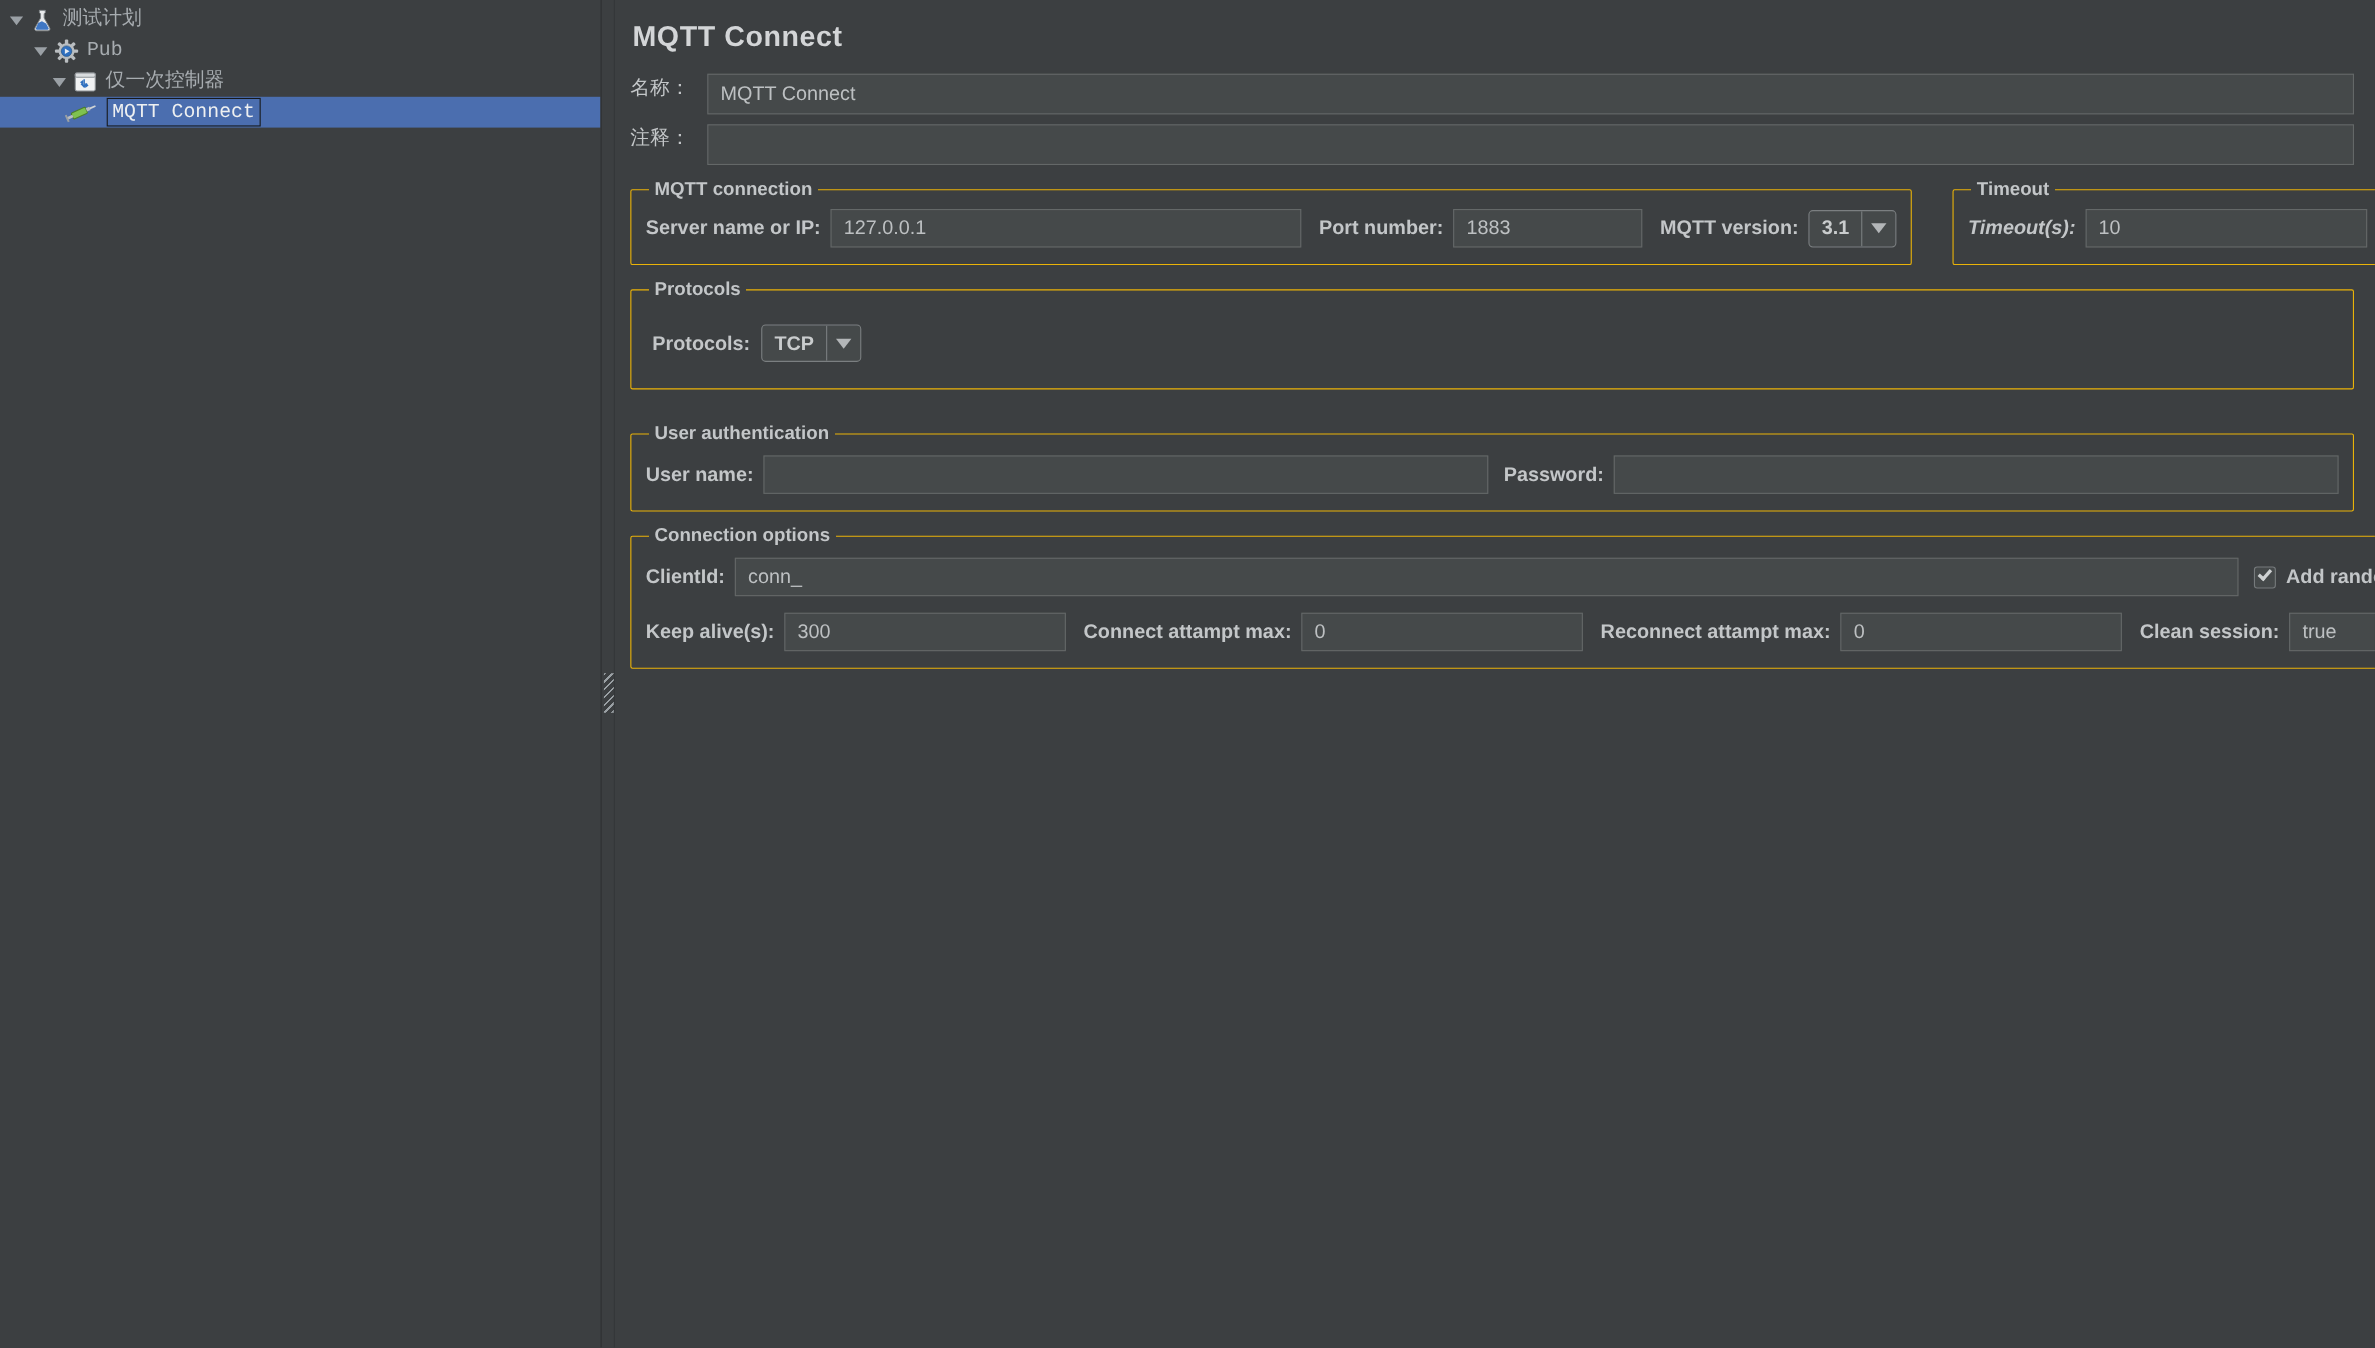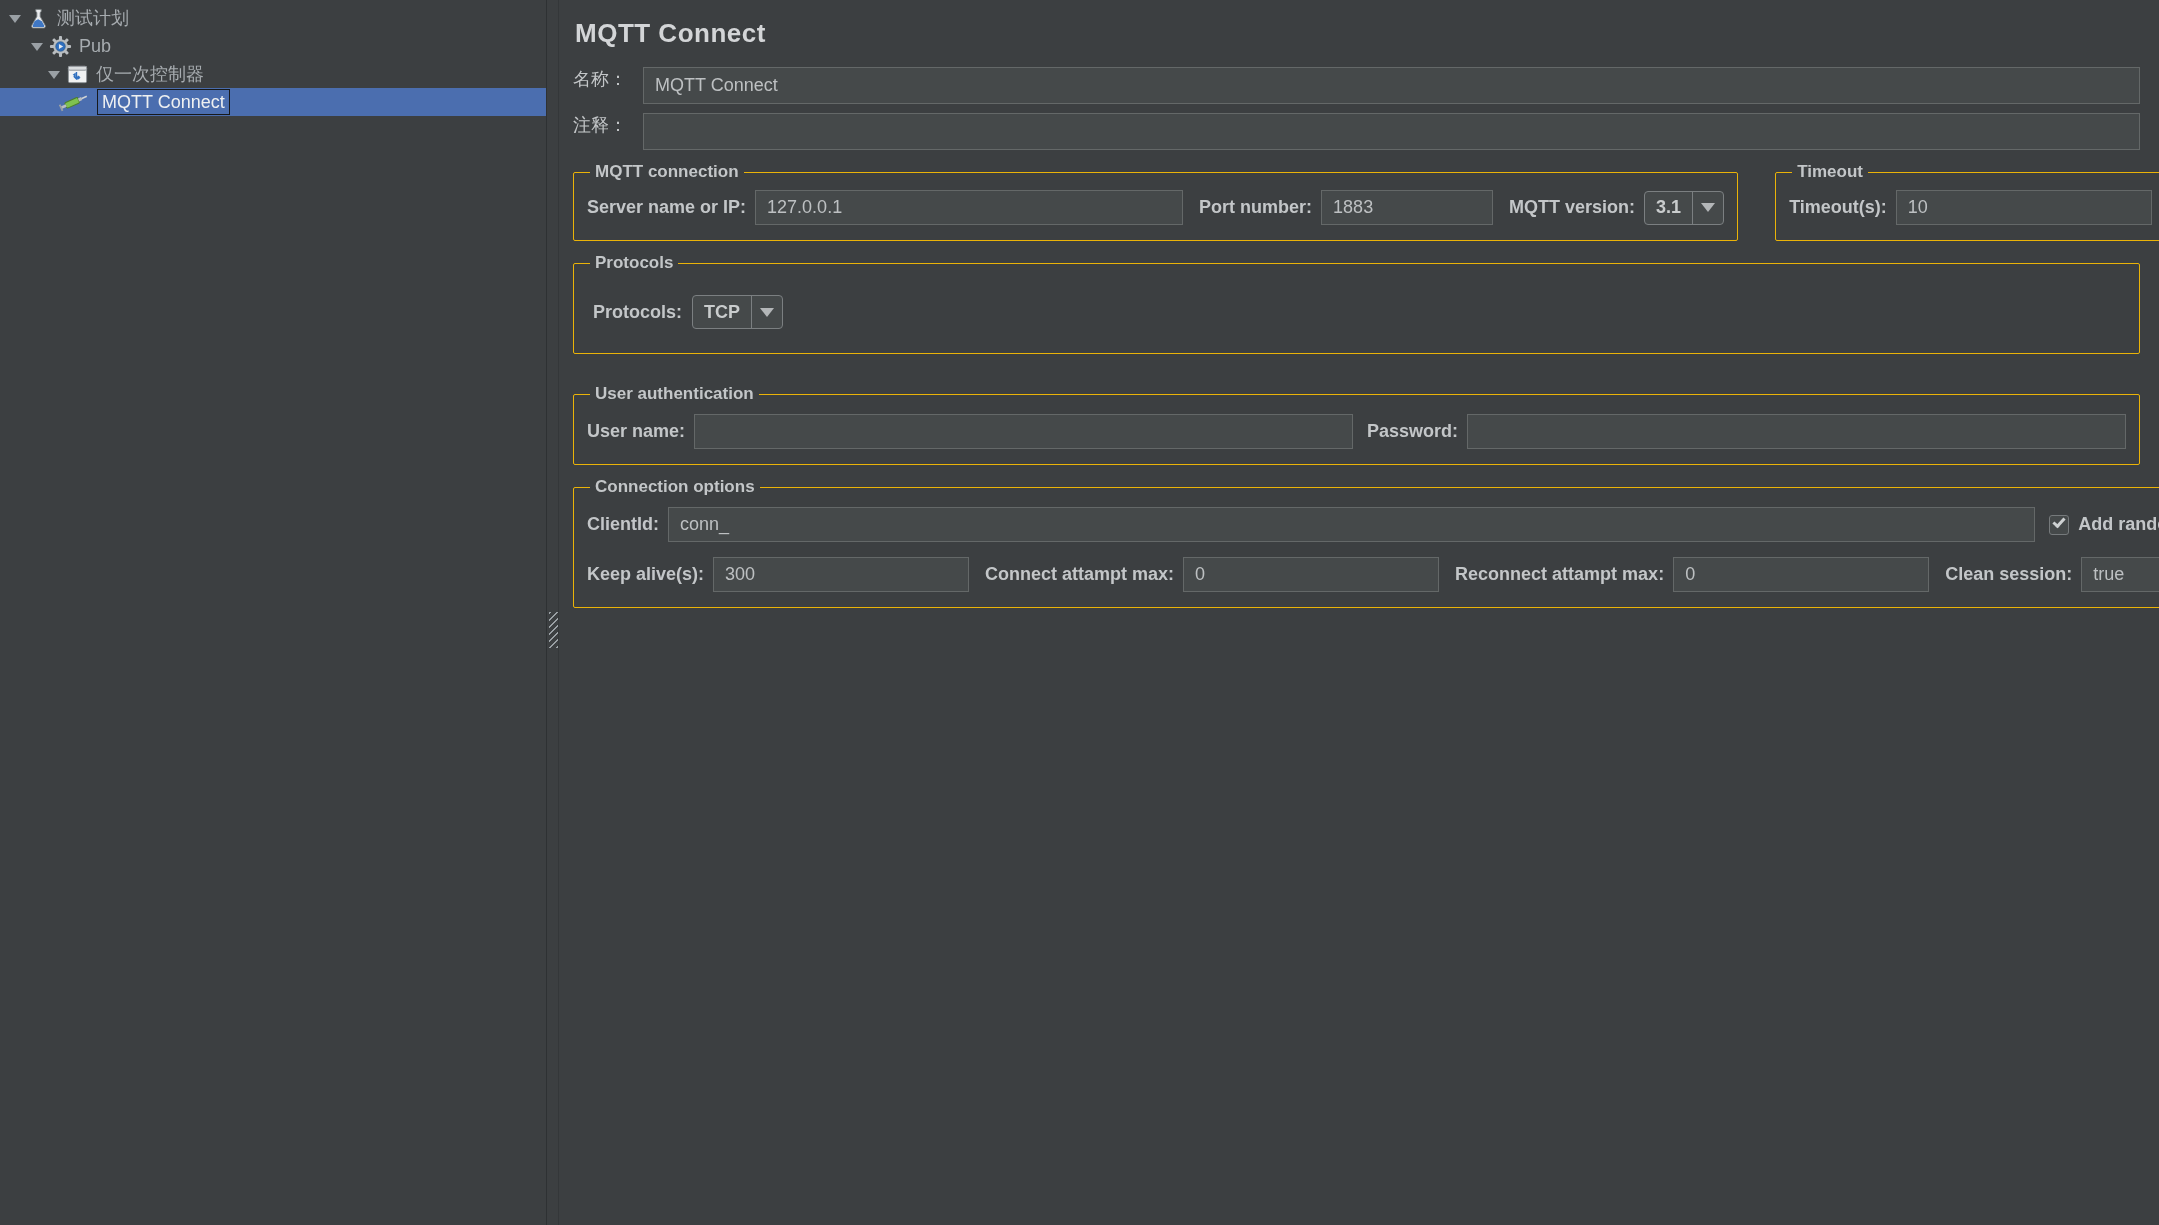--- a/index.html
+++ b/index.html
@@ -5,21 +5,21 @@
   * { margin:0; padding:0; box-sizing:border-box; }
   html,body { width:2159px; height:1225px; overflow:hidden; }
   body {
     font-family:"Liberation Sans", sans-serif;
     background:#3c3f41;
     color:#bdc0c2;
     display:flex;
   }
 
   
-  .tree-panel { width:546px; flex:none; padding-top:4px; background:#3c3f41; }
+  .tree-panel { width:546px; flex:none; padding-top:4px; background:#3c3f41;font-family:Liberation Mono, monospace; }
   .tree-row {
     height:28px; display:flex; align-items:center;
     font-size:18px; color:#a7acb0; white-space:nowrap; cursor:default;
   }
   .tree-row.selected { background:#4b6eaf; color:#eceef0; }
   .twisty {
     width:13px; height:13px; flex:none; margin-right:5px;
     display:inline-block; position:relative;
   }
   .twisty::after {
@@ -69,21 +69,21 @@
   .fs-line > fieldset { margin-top:0; }
   fieldset .row { display:flex; align-items:center; }
   fieldset label { font-size:18px; font-weight:bold; color:#c3c6c8; white-space:nowrap; }
   fieldset .tf { height:35px; }
 
   .mqtt-conn { flex:1; }
   .mqtt-conn .row > label { margin-right:9px; }
   .tf.server { width:428px; margin-right:16px; }
   .tf.port { width:172px; margin-right:16px; }
   .timeout-fs { width:364px; flex:none;margin-left:23px; }
-  .timeout-fs .row > label { margin-right:9px; }
+  .timeout-fs .row > label { margin-right:9px;font-style:italic; }
   .timeout-fs .tf { flex:1; min-width:0; }
 
   
   .combo {
     display:inline-flex; align-items:stretch; height:34px;
     background:#45494a; border:1px solid #7b7f81; border-radius:4px;
     cursor:default; overflow:hidden;
   }
   .combo .cval { display:flex; align-items:center; padding:0 11px; font-size:18px; font-weight:bold; color:#c9cccd; }
   .combo .carrow { width:31px; border-left:1px solid #7b7f81; display:flex; align-items:center; justify-content:center; }

